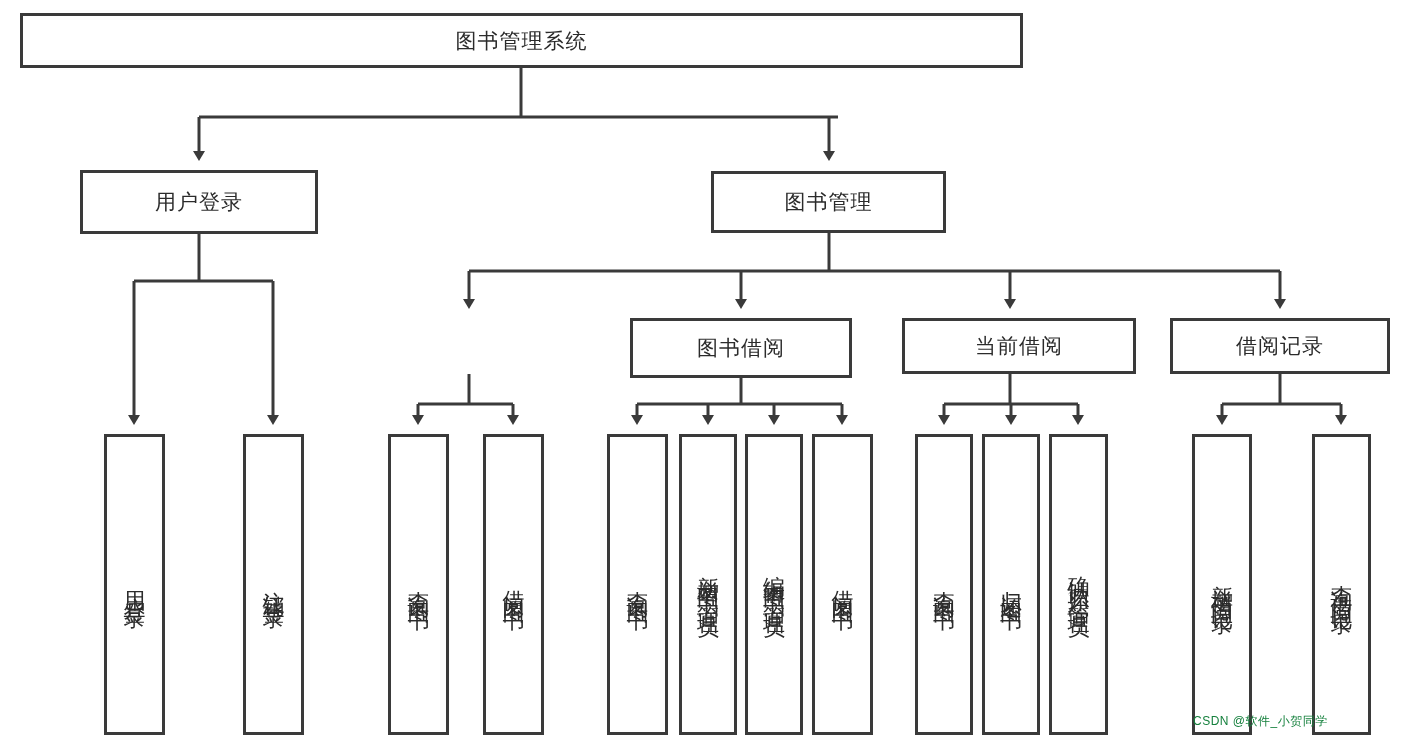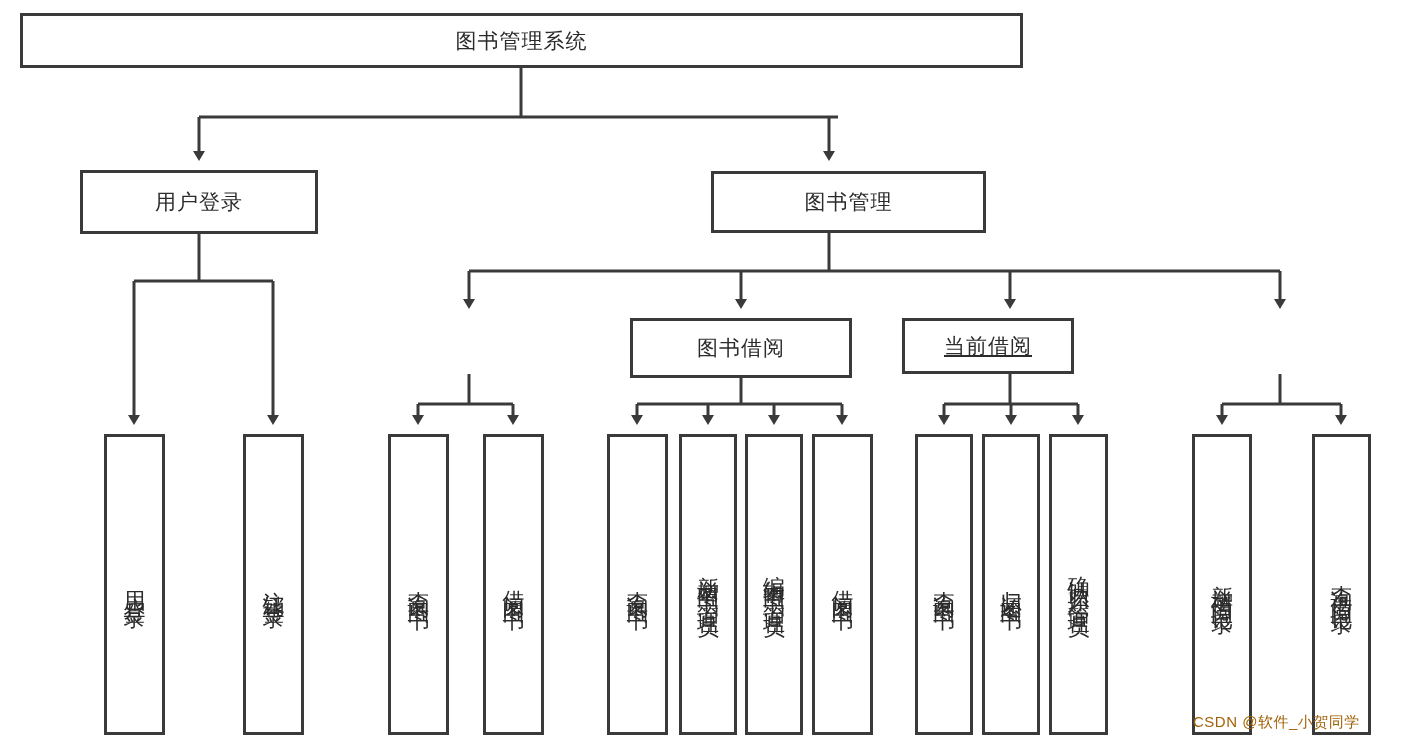--- a/index.html
+++ b/index.html
@@ -6,21 +6,21 @@
   body{width:1405px;height:747px;position:relative;overflow:hidden;
        font-family:"Liberation Sans","DejaVu Sans",sans-serif;}
   #canvas{position:absolute;left:0;top:0;width:1405px;height:747px;}
   svg.lines{position:absolute;left:0;top:0;width:1405px;height:747px;pointer-events:none;}
   .node{position:absolute;box-sizing:border-box;border:3px solid #3a3a3a;background:#fff;
         display:flex;align-items:center;justify-content:center;color:#2b2b2b;}
   .node.h{font-size:21px;letter-spacing:1px;}
   .node.v{writing-mode:vertical-rl;text-orientation:upright;font-size:22px;
           letter-spacing:6px;line-height:1;align-items:center;justify-content:center;}
   .node.v span{display:block;}
-  .watermark{position:absolute;left:1193px;top:713px;font-size:15px;color:#a16207;
+  .watermark{position:absolute;left:1193px;top:713px;font-size:12px;color:#15803d;
              letter-spacing:0.5px;white-space:nowrap;}
 </style>
 </head>
 <body>
 
 <div id="canvas">
 
   <svg class="lines" viewBox="0 0 1405 747" xmlns="http://www.w3.org/2000/svg">
     <defs>
       <marker id="arrow" markerWidth="10" markerHeight="12" refX="1" refY="6" orient="auto" markerUnits="userSpaceOnUse">
@@ -71,29 +71,32 @@
     </g>
   </svg>
 
   <div class="node h" style="left:20px;top:13px;width:1003px;height:55px;">
     <span>图书管理系统</span>
   </div>
 
   <div class="node h" style="left:80px;top:170px;width:238px;height:64px;">
     <span>用户登录</span>
   </div>
-  <div class="node h" style="left:711px;top:171px;width:275px;height:62px;">
+  <div class="node h" style="left:711px;top:171px;width:235px;height:62px;">
     <span>图书管理</span>
   </div>
 
   <div class="node h" style="left:630px;top:318px;width:222px;height:60px;">
     <span>图书借阅</span>
   </div>
-  <div class="node h" style="left:902px;top:318px;width:172px;height:56px;text-decoration:underline;">
+  <div class="node h" style="left:902px;top:318px;width:234px;height:56px;">
     <span>当前借阅</span>
+  </div>
+  <div class="node h" style="left:1170px;top:318px;width:220px;height:56px;">
+    <span>借阅记录</span>
   </div>
 
   <div class="node v" style="left:104px;top:434px;width:61px;height:301px;">
     <span>用户登录</span>
   </div>
   <div class="node v" style="left:243px;top:434px;width:61px;height:301px;">
     <span>注销登录</span>
   </div>
   <div class="node v" style="left:388px;top:434px;width:61px;height:301px;">
     <span>查询图书</span>

